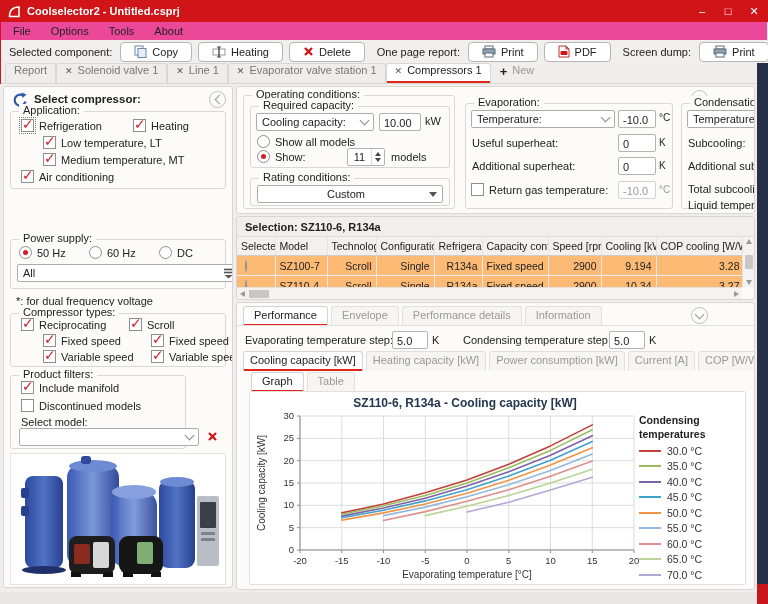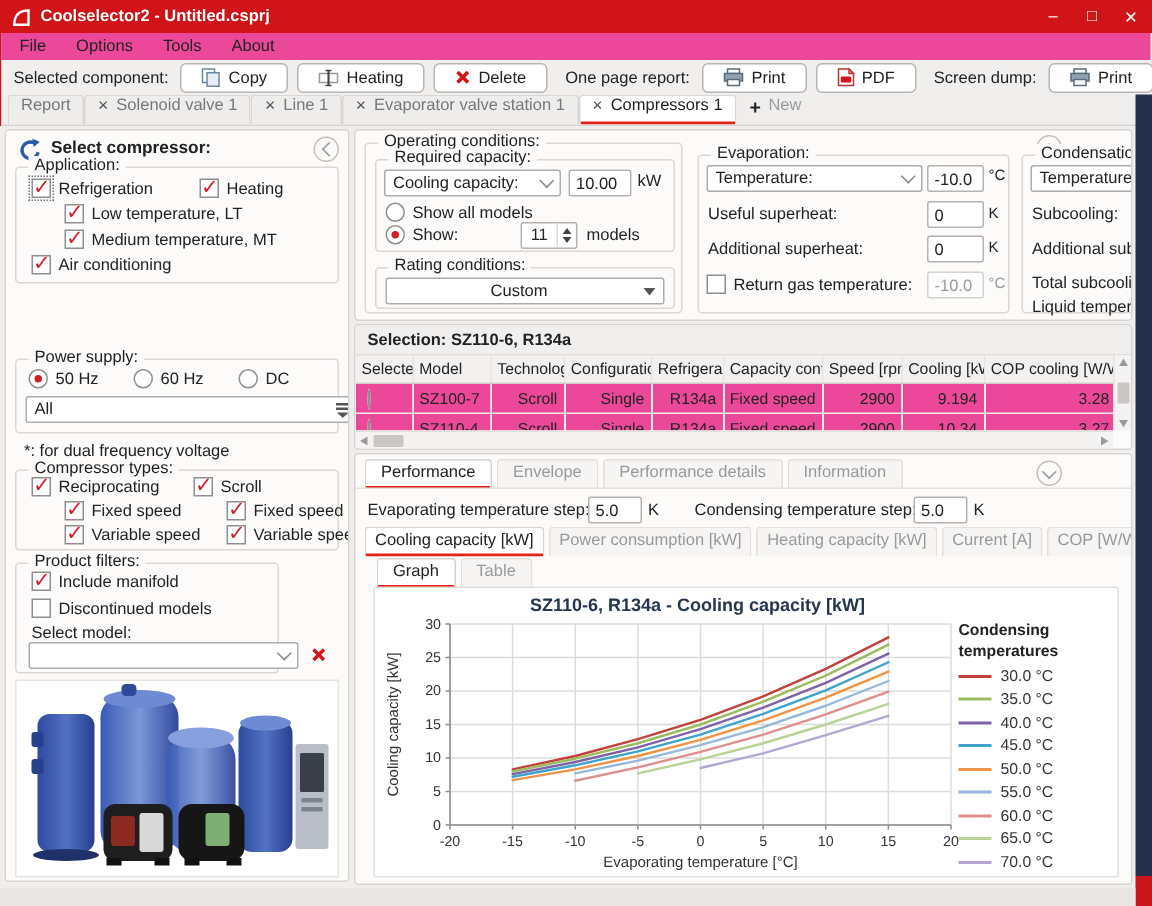--- a/index.html
+++ b/index.html
@@ -63,21 +63,21 @@
   .spinbox{position:absolute;background:#fff;border:1px solid #b5b2af;height:18px;box-sizing:border-box;display:flex;align-items:center;border-radius:2px}
   .spinval{flex:1;text-align:center}
   .spinarr{width:12px;display:flex;flex-direction:column;align-items:center;gap:2px;border-left:1px solid #e0dedc;height:100%;justify-content:center}
   .sup{width:0;height:0;border-left:3px solid transparent;border-right:3px solid transparent;border-bottom:4px solid #444}
   .sdn{width:0;height:0;border-left:3px solid transparent;border-right:3px solid transparent;border-top:4px solid #444}
   .filtericon{margin-left:auto;flex:none}
   
   .selstrip{position:absolute;left:0;top:0;width:100%;height:20px;background:#f1efed;border-bottom:1px solid #e0ddda;display:flex;align-items:center;padding:0 8px;box-sizing:border-box;font-weight:bold}
   table.sel{border-collapse:collapse;table-layout:fixed;width:507px;font-size:10.5px}
   table.sel th{font-weight:normal;text-align:left;background:#f2f1ef;border-bottom:1px solid #cfccc9;border-right:1px solid #e6e4e2;padding:2px 4px;height:14px;white-space:nowrap;overflow:hidden}
-  table.sel td{background:#ec4899;border-right:1px solid #eceae8;border-bottom:1px solid #f0eeec;padding:2px 4px;height:15px;white-space:nowrap;overflow:hidden}
+  table.sel td{background:#fdba74;border-right:1px solid #eceae8;border-bottom:1px solid #f0eeec;padding:2px 4px;height:15px;white-space:nowrap;overflow:hidden}
   td.num,td.rt{text-align:right}
   .rowradio{width:12px;height:12px;border:1px solid #8f8f8f;border-radius:50%;background:#fff;margin-left:4px}
   .vscroll{position:absolute;right:0;top:20px;width:12px;bottom:12px;background:#f4f3f1;border-left:1px solid #e3e1df;display:flex;flex-direction:column;align-items:center;justify-content:space-between;padding:2px 0;box-sizing:border-box}
   .hscroll{position:absolute;left:0;bottom:0;height:12px;right:12px;background:#f4f3f1;border-top:1px solid #e3e1df;display:flex;align-items:center;padding:0 3px;box-sizing:border-box}
   .thumbv{width:8px;height:14px;background:#c9c6c3;border-radius:1px}
   .thumbh{width:20px;height:8px;background:#c9c6c3;border-radius:1px;margin-left:4px}
   .arr{width:0;height:0}
   .arr.up{border-left:3.5px solid transparent;border-right:3.5px solid transparent;border-bottom:5px solid #9a9a9a}
   .arr.dn{border-left:3.5px solid transparent;border-right:3.5px solid transparent;border-top:5px solid #9a9a9a}
   .arr.lf{border-top:3.5px solid transparent;border-bottom:3.5px solid transparent;border-right:5px solid #9a9a9a}
@@ -504,22 +504,22 @@
 
     <span class="lab" style="left:8px;top:31px">Evaporating temperature step:</span>
     <span class="vb" style="left:155px;top:28px;width:36px">5.0</span>
     <span class="unit" style="left:195px;top:31px">K</span>
     <span class="lab" style="left:226px;top:31px">Condensing temperature step:</span>
     <span class="vb" style="left:372px;top:28px;width:36px">5.0</span>
     <span class="unit" style="left:412px;top:31px">K</span>
 
     <div class="ptabrow" style="left:6px;top:48px">
       <span class="ptab active" style="padding:2px 6px">Cooling capacity [kW]</span>
+      <span class="ptab" style="padding:2px 6px">Heating capacity [kW]</span>
       <span class="ptab" style="padding:2px 6px">Power consumption [kW]</span>
-      <span class="ptab" style="padding:2px 6px">Heating capacity [kW]</span>
       <span class="ptab" style="padding:2px 6px">Current [A]</span>
       <span class="ptab" style="padding:2px 6px">COP [W/W]</span>
 
     </div>
     <div class="ptabrow" style="left:14px;top:69px">
       <span class="ptab active">Graph</span>
       <span class="ptab">Table</span>
     </div>
 
     <div class="chartbox" style="left:12px;top:88px;width:495px;height:192px">

